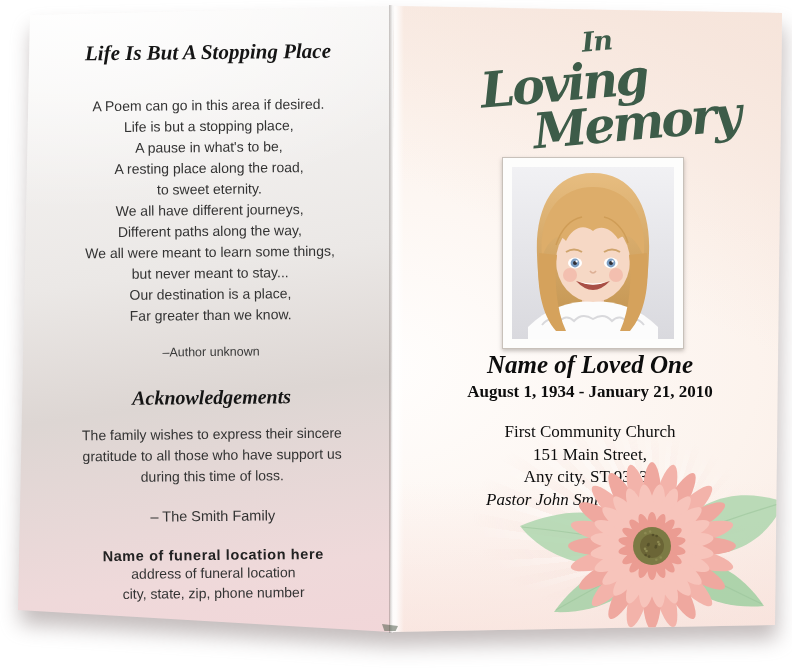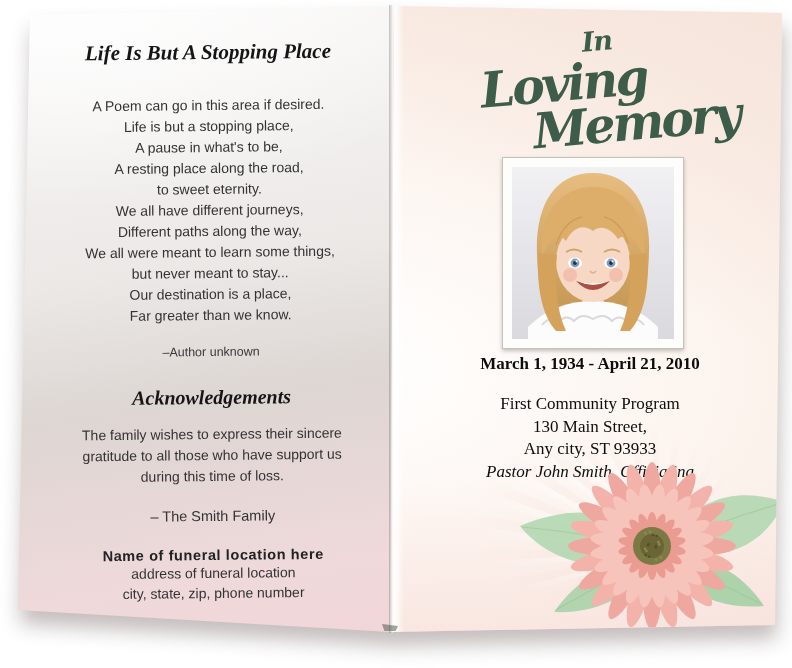--- a/index.html
+++ b/index.html
@@ -163,24 +163,25 @@
           <circle cx="100.6" cy="94.4" r="1.1" fill="#ffffff"></circle>
 
           <path d="M78,104 Q81,108 84,104" stroke="#ddb096" stroke-width="1.6" fill="none"></path>
 
           <path d="M64,114 Q81,132 98,114 Q81,121 64,114 Z" fill="#a94f46"></path>
           <path d="M67,114.5 Q81,121 95,114.5 Q81,118.5 67,114.5 Z" fill="#ffffff"></path>
         </svg>
       </div>
 
       <div class="memorial-text">
-        <span class="loved-dates">March 1, 1934 - April 21, 2010</span>
+        <span class="loved-name">Name of Loved One</span>
+        <span class="loved-dates">August 1, 1934 - January 21, 2010</span>
         <div class="service-block">
-          <span class="service-line">First Community Program</span>
-          <span class="service-line">130 Main Street,</span>
+          <span class="service-line">First Community Church</span>
+          <span class="service-line">151 Main Street,</span>
           <span class="service-line">Any city, ST 93933</span>
           <span class="officiant">Pastor John Smith, Officiating</span>
         </div>
       </div>
 
       <svg class="flower" id="flower-svg" width="302" height="186" viewBox="0 0 302 186">
 
         <g opacity="0.85">
           <path d="M168,92 C130,52 86,44 28,68 C58,106 116,120 168,92 Z" fill="#aed6ae"></path>
           <path d="M160,100 C118,102 86,120 62,154 C108,156 144,136 160,100 Z" fill="#a5d1a6"></path>

